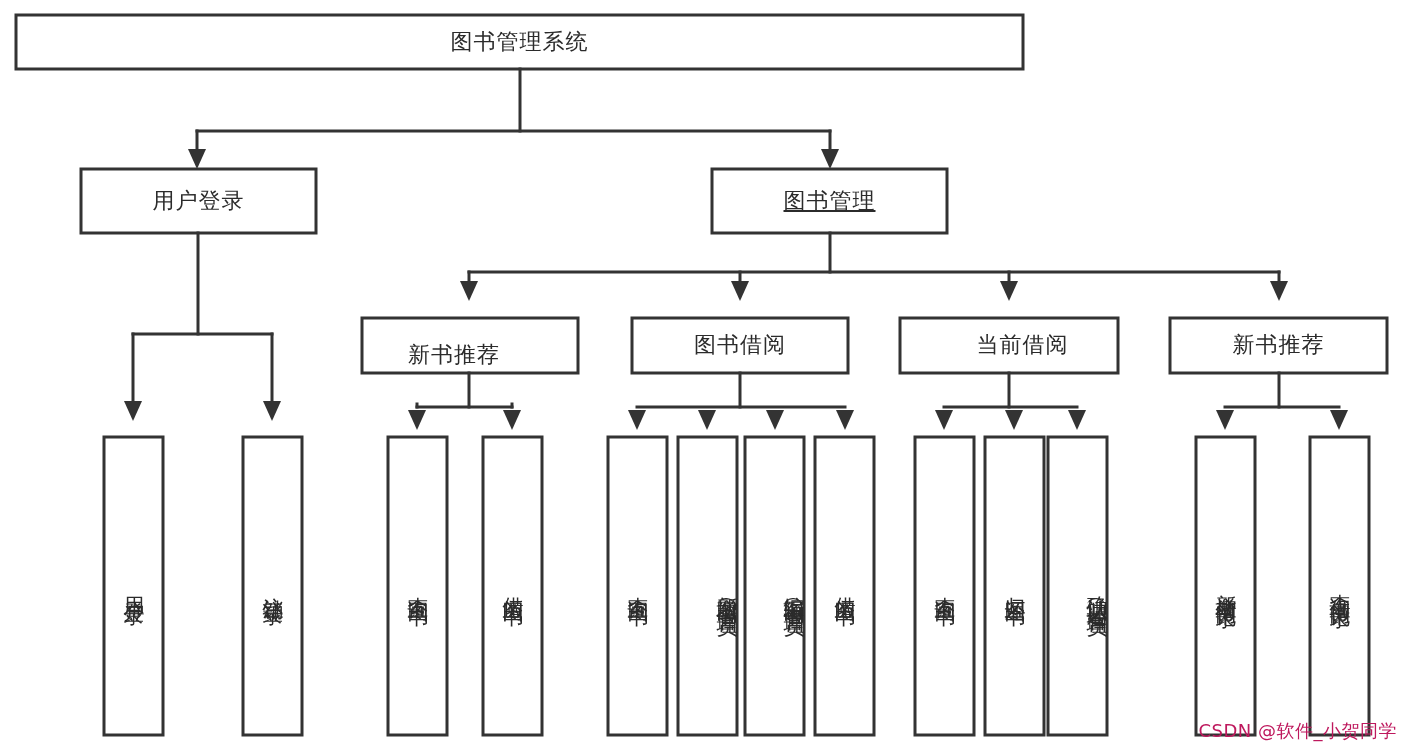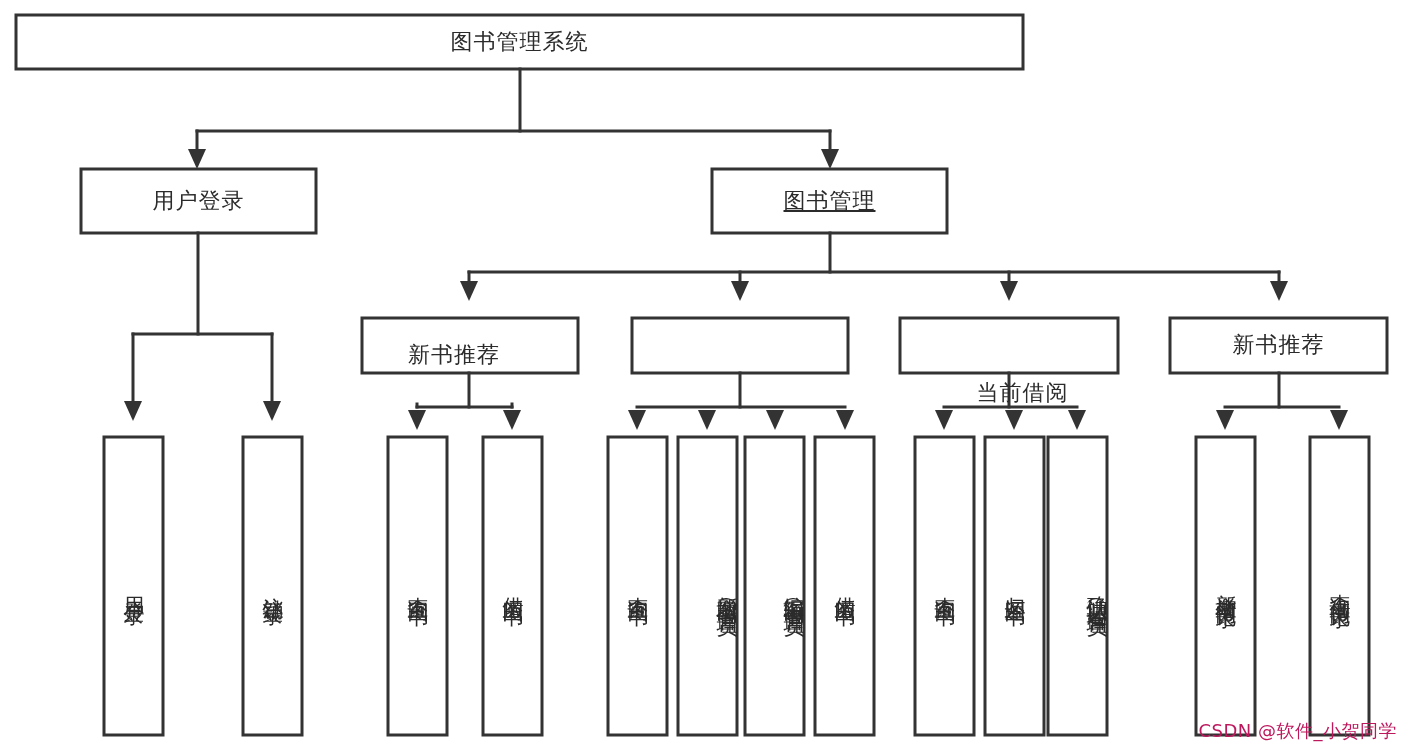--- a/index.html
+++ b/index.html
@@ -181,21 +181,22 @@
       <use href="#ah" x="1339" y="428"></use>
     </g>
   </svg>
 
   <div class="node-label horiz" style="left:16px; top:15px; width:1007px; height:54px;">图书管理系统</div>
 
   <div class="node-label horiz" style="left:81px; top:169px; width:235px; height:64px;">用户登录</div>
   <div class="node-label horiz" style="left:712px; top:169px; width:235px; height:64px;text-decoration:underline;">图书管理</div>
 
   <div class="node-label horiz" style="left:362px; top:328px; width:184px; height:55px;">新书推荐</div>
-  <div class="node-label horiz" style="left:900px; top:318px; width:245px; height:55px;margin-top:48px;">当前借阅</div>
+  <div class="node-label horiz" style="left:632px; top:318px; width:216px; height:55px;">图书借阅</div>
+  <div class="node-label horiz" style="left:900px; top:318px; width:245px; height:55px;">当前借阅</div>
   <div class="node-label horiz" style="left:1170px; top:318px; width:217px; height:55px;">新书推荐</div>
 
   <div class="node-label vert centered" style="left:104px; top:437px; width:59px; height:298px;">用户登录</div>
   <div class="node-label vert centered" style="left:243px; top:437px; width:59px; height:298px;">注销登录</div>
   <div class="node-label vert centered" style="left:388px; top:437px; width:59px; height:298px;">查询图书</div>
   <div class="node-label vert centered" style="left:483px; top:437px; width:59px; height:298px;">借阅图书</div>
   <div class="node-label vert centered" style="left:608px; top:437px; width:59px; height:298px;">查询图书</div>
   <div class="node-label vert" style="left:678px; top:437px; width:59px; height:298px;">新增图书（管理员）</div>
   <div class="node-label vert" style="left:745px; top:437px; width:59px; height:298px;">编辑图书（管理员）</div>
   <div class="node-label vert centered" style="left:815px; top:437px; width:59px; height:298px;">借阅图书</div>

